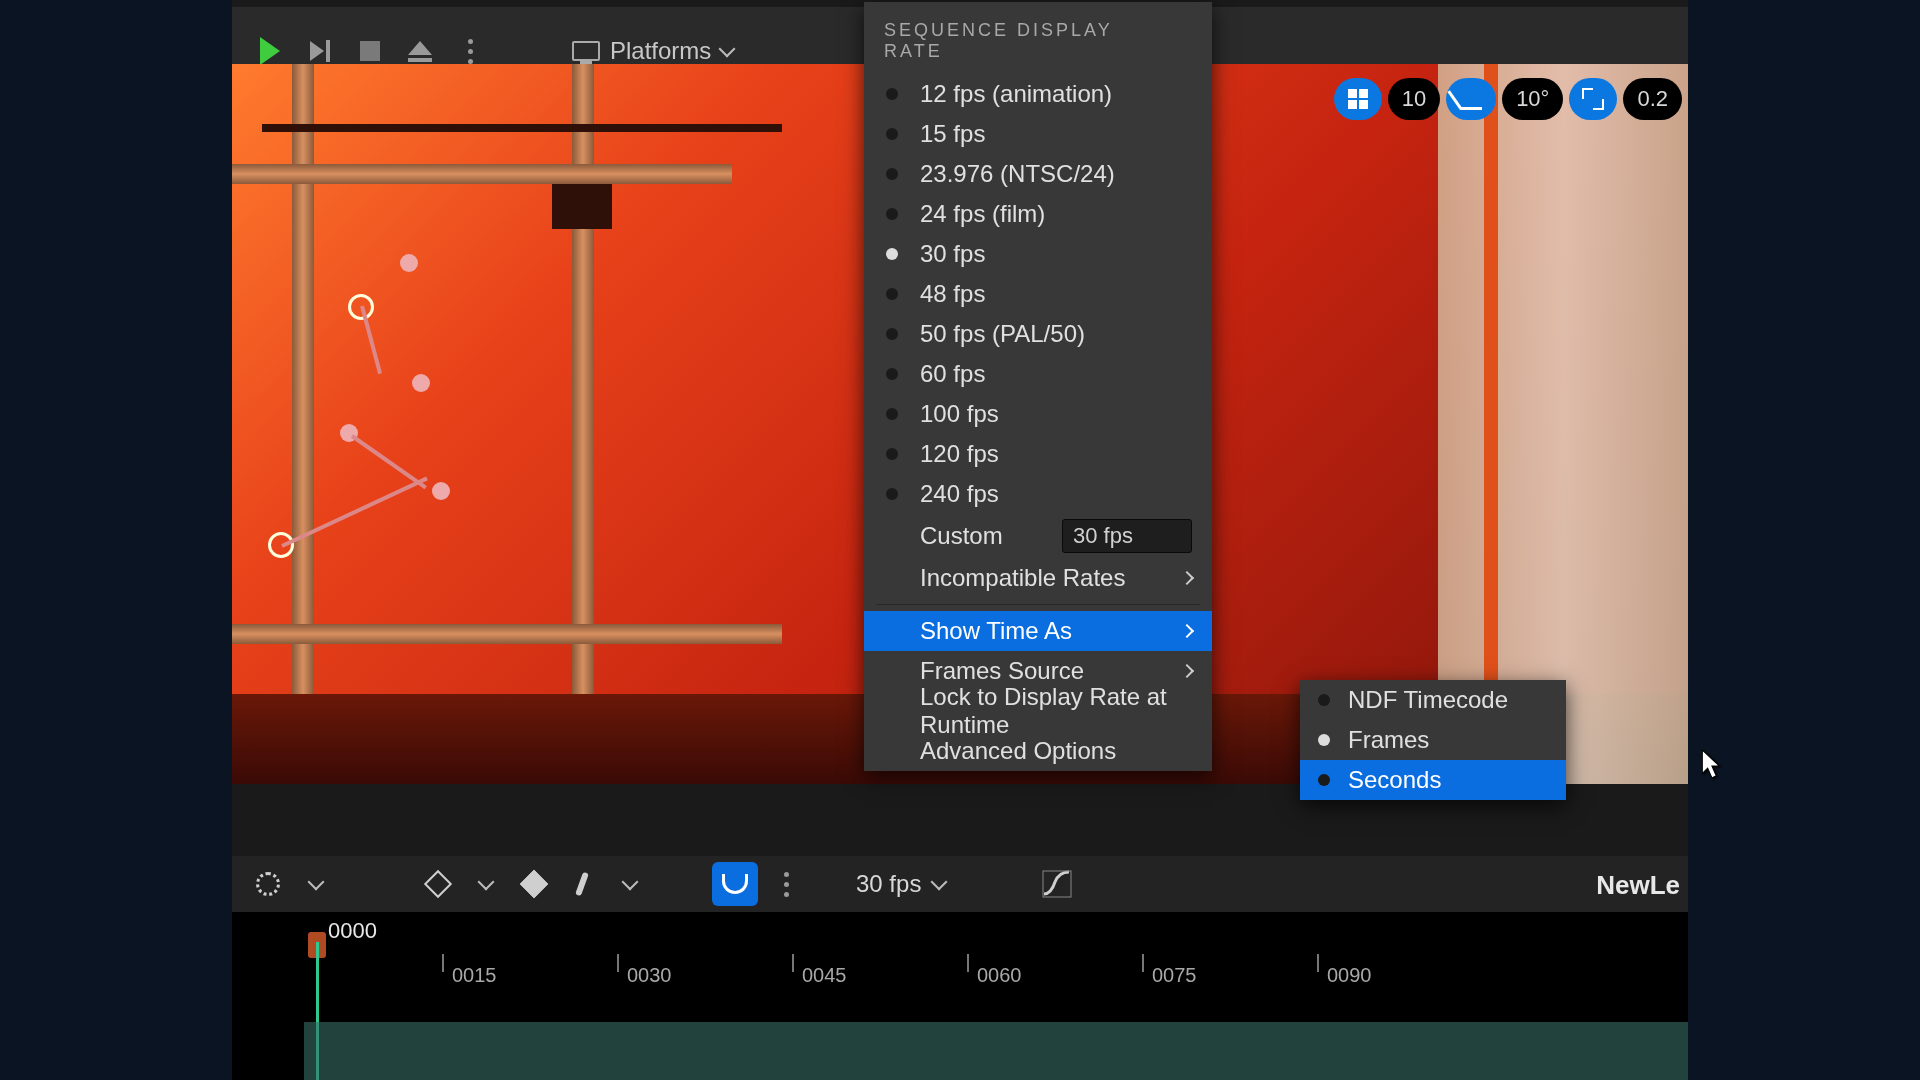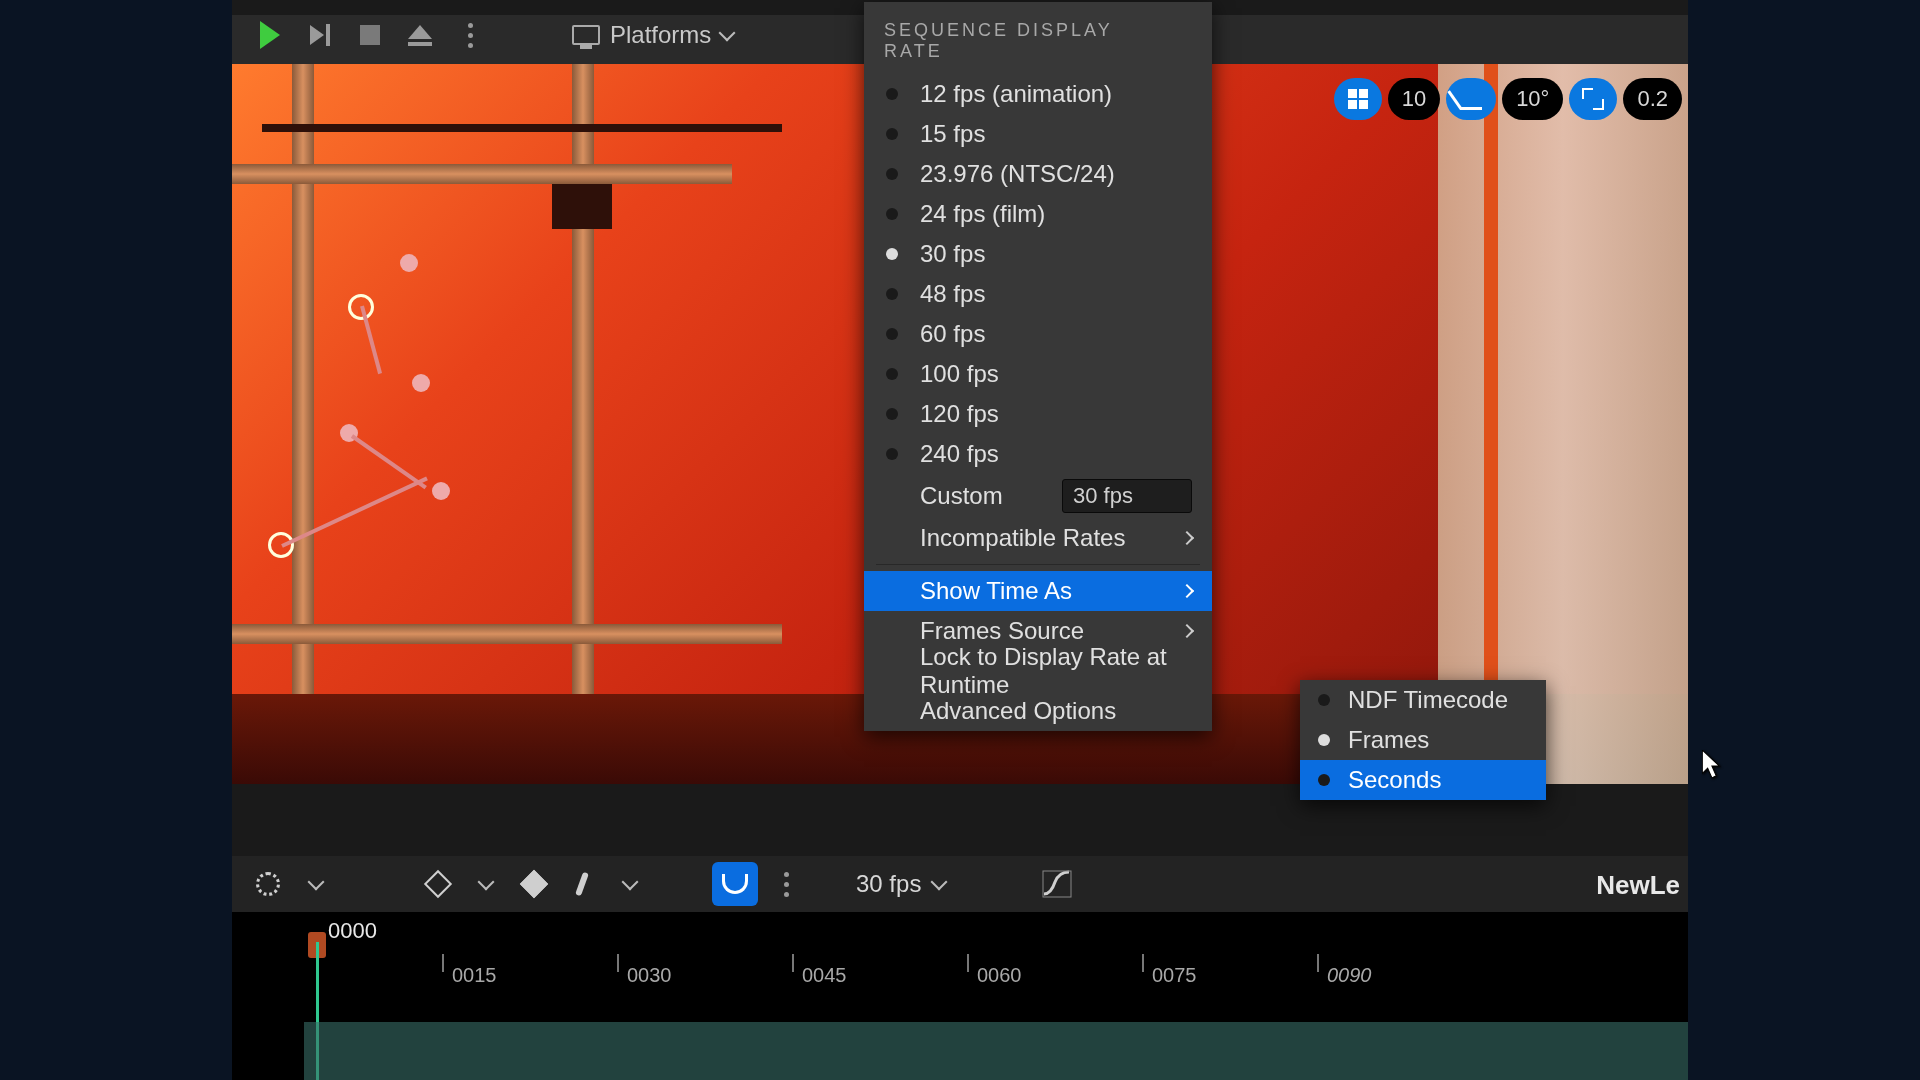--- a/index.html
+++ b/index.html
@@ -1,20 +1,20 @@
 <!DOCTYPE html>
 <html><head>
 <meta charset="utf-8">
 <style>
 * { margin:0; padding:0; box-sizing:border-box; font-family:"Segoe UI",Arial,sans-serif; }
 body { background:#0a1423; width:1920px; height:1080px; overflow:hidden; position:relative; }
 
 .stage { position:absolute; left:232px; top:0; width:1456px; height:1080px; background:#1a1a1a; }
 
-.topbar { position:absolute; left:0; top:15px; width:100%; height:64px; background:#2a2a2a; display:flex; align-items:flex-start; padding-left:18px; gap:10px; }
+.topbar { position:absolute; left:0; top:7px; width:100%; height:64px; background:#2a2a2a; display:flex; align-items:flex-end; padding-left:18px; gap:10px; }
 .tool-btn { width:40px; height:40px; display:flex; align-items:center; justify-content:center; border-radius:4px; }
 .play-icon { width:0; height:0; border-left:20px solid #3fcc3f; border-top:14px solid transparent; border-bottom:14px solid transparent; }
 .step-icon { display:flex; align-items:center; }
 .step-tri { width:0; height:0; border-left:14px solid #9a9a9a; border-top:10px solid transparent; border-bottom:10px solid transparent; }
 .step-bar { width:4px; height:22px; background:#9a9a9a; margin-left:2px; }
 .stop-icon { width:20px; height:20px; background:#7a7a7a; }
 .eject-icon { display:flex; flex-direction:column; align-items:center; }
 .eject-tri { width:0; height:0; border-left:12px solid transparent; border-right:12px solid transparent; border-bottom:14px solid #9a9a9a; }
 .eject-bar { width:24px; height:4px; background:#9a9a9a; margin-top:3px; }
 .dots-v { display:flex; flex-direction:column; gap:5px; }
@@ -59,21 +59,21 @@
 .dd-radio { width:12px; height:12px; border-radius:50%; background:#1a1a1a; flex-shrink:0; }
 .dd-radio.sel { background:#ddd; }
 .dd-item.nodot { padding-left:56px; gap:0; }
 .dd-item.highlight { background:#0a6de0; color:#fff; }
 .dd-item .chev-r { margin-left:auto; width:10px; height:10px; border-right:2px solid #ccc; border-top:2px solid #ccc; transform:rotate(45deg); }
 .dd-item.highlight .chev-r { border-color:#fff; }
 .dd-custom-row { display:flex; align-items:center; height:44px; padding:0 20px 0 56px; color:#e0e0e0; font-size:24px; }
 .dd-custom-input { margin-left:auto; width:130px; height:34px; background:#1e1e1e; border:1px solid #0a0a0a; color:#d0d0d0; font-size:22px; padding:0 10px; display:flex; align-items:center; border-radius:3px; }
 .dd-sep { height:1px; background:#282828; margin:6px 12px; }
 
-.submenu { position:absolute; left:1068px; top:680px; width:246px; background:#383838; box-shadow:0 6px 20px rgba(0,0,0,.7); z-index:11; }
+.submenu { position:absolute; left:1068px; top:680px; width:266px; background:#383838; box-shadow:0 6px 20px rgba(0,0,0,.7); z-index:11; }
 .sub-item { display:flex; align-items:center; height:40px; padding:0 18px; color:#e0e0e0; font-size:24px; gap:18px; cursor:pointer; }
 .sub-item.highlight { background:#0a6de0; color:#fff; }
 .sub-radio { width:12px; height:12px; border-radius:50%; background:#1a1a1a; }
 .sub-radio.sel { background:#ddd; }
 
 .cursor { position:absolute; left:1470px; top:750px; z-index:50; }
 .cursor svg { filter:drop-shadow(1px 1px 1px #000); }
 
 .toolbar2 { position:absolute; left:0; top:856px; width:100%; height:56px; background:#232323; display:flex; align-items:center; padding-left:8px; gap:16px; }
 .tb-group { display:flex; align-items:center; gap:8px; padding:0 8px; }
@@ -210,20 +210,24 @@
         <div class="dd-item">
           <div class="dd-radio sel"></div>
           <span>30 fps</span>
         </div>
         <div class="dd-item">
           <div class="dd-radio"></div>
           <span>48 fps</span>
         </div>
         <div class="dd-item">
           <div class="dd-radio"></div>
+          <span>50 fps (PAL/50)</span>
+        </div>
+        <div class="dd-item">
+          <div class="dd-radio"></div>
           <span>60 fps</span>
         </div>
         <div class="dd-item">
           <div class="dd-radio"></div>
           <span>100 fps</span>
         </div>
         <div class="dd-item">
           <div class="dd-radio"></div>
           <span>120 fps</span>
         </div>
@@ -334,18 +338,18 @@
   <div class="timeline">
     <div class="playhead-tag">0000</div>
     <div class="playhead-handle"></div>
     <div class="playhead-line"></div>
     <div class="ruler" id="ruler">
         <div class="tick" style="left: 220px;">0015</div>
         <div class="tick" style="left: 395px;">0030</div>
         <div class="tick" style="left: 570px;">0045</div>
         <div class="tick" style="left: 745px;">0060</div>
         <div class="tick" style="left: 920px;">0075</div>
-        <div class="tick" style="left: 1095px; font-style: italic;">0090</div>
+        <div class="tick" style="left: 1095px;">0090</div>
       </div>
     <div class="track-region"></div>
   </div>
 
 </div>
 
 </body></html>

